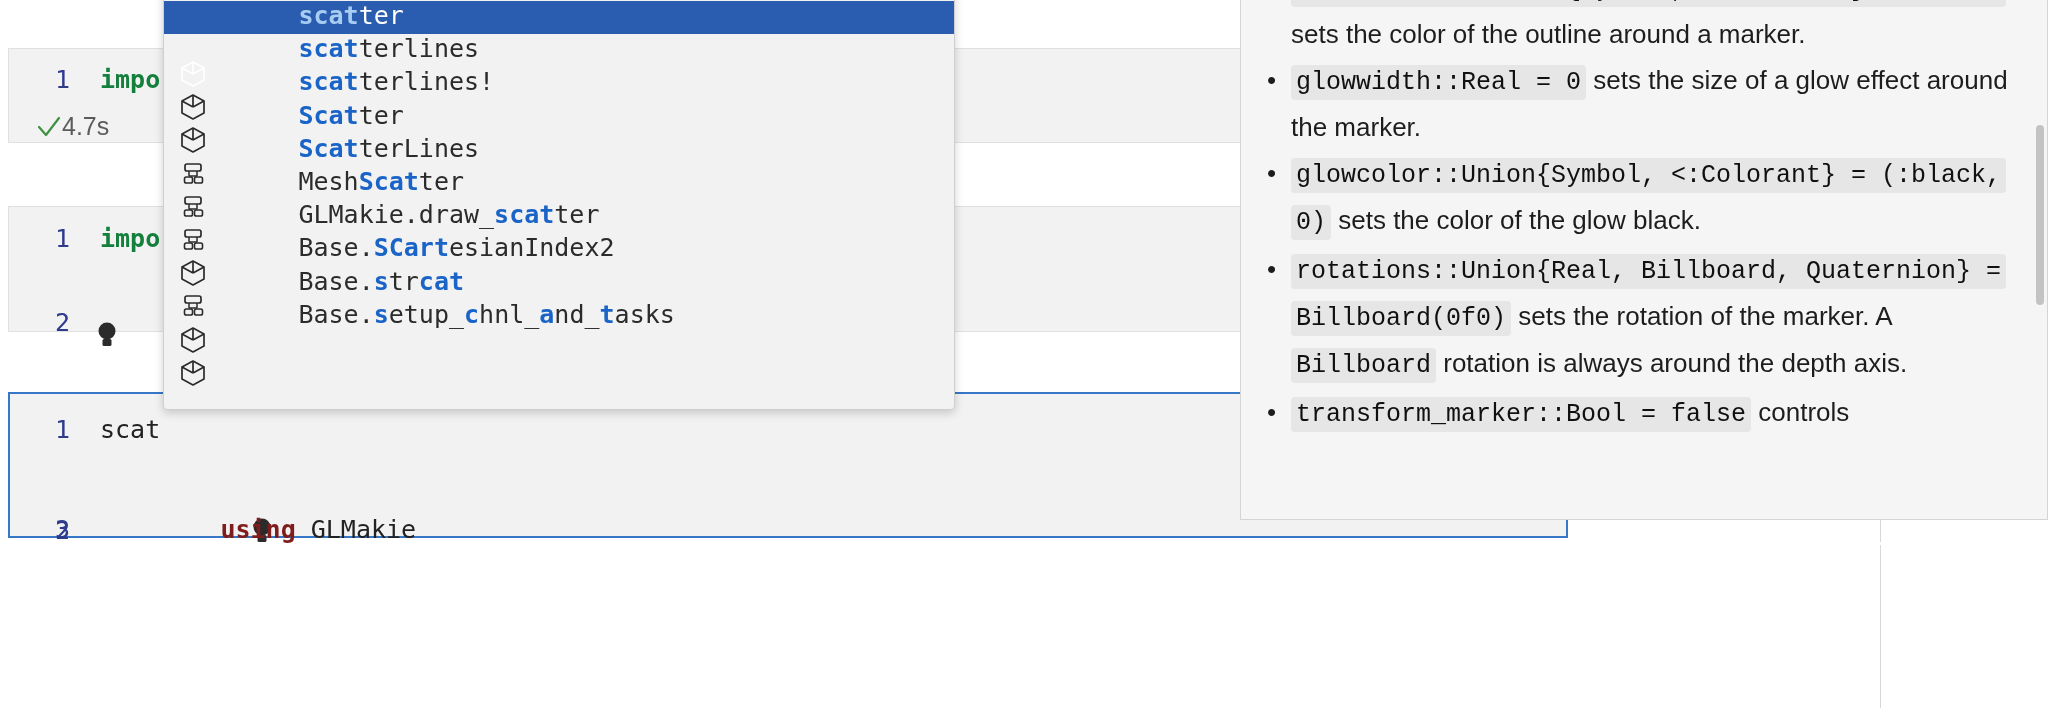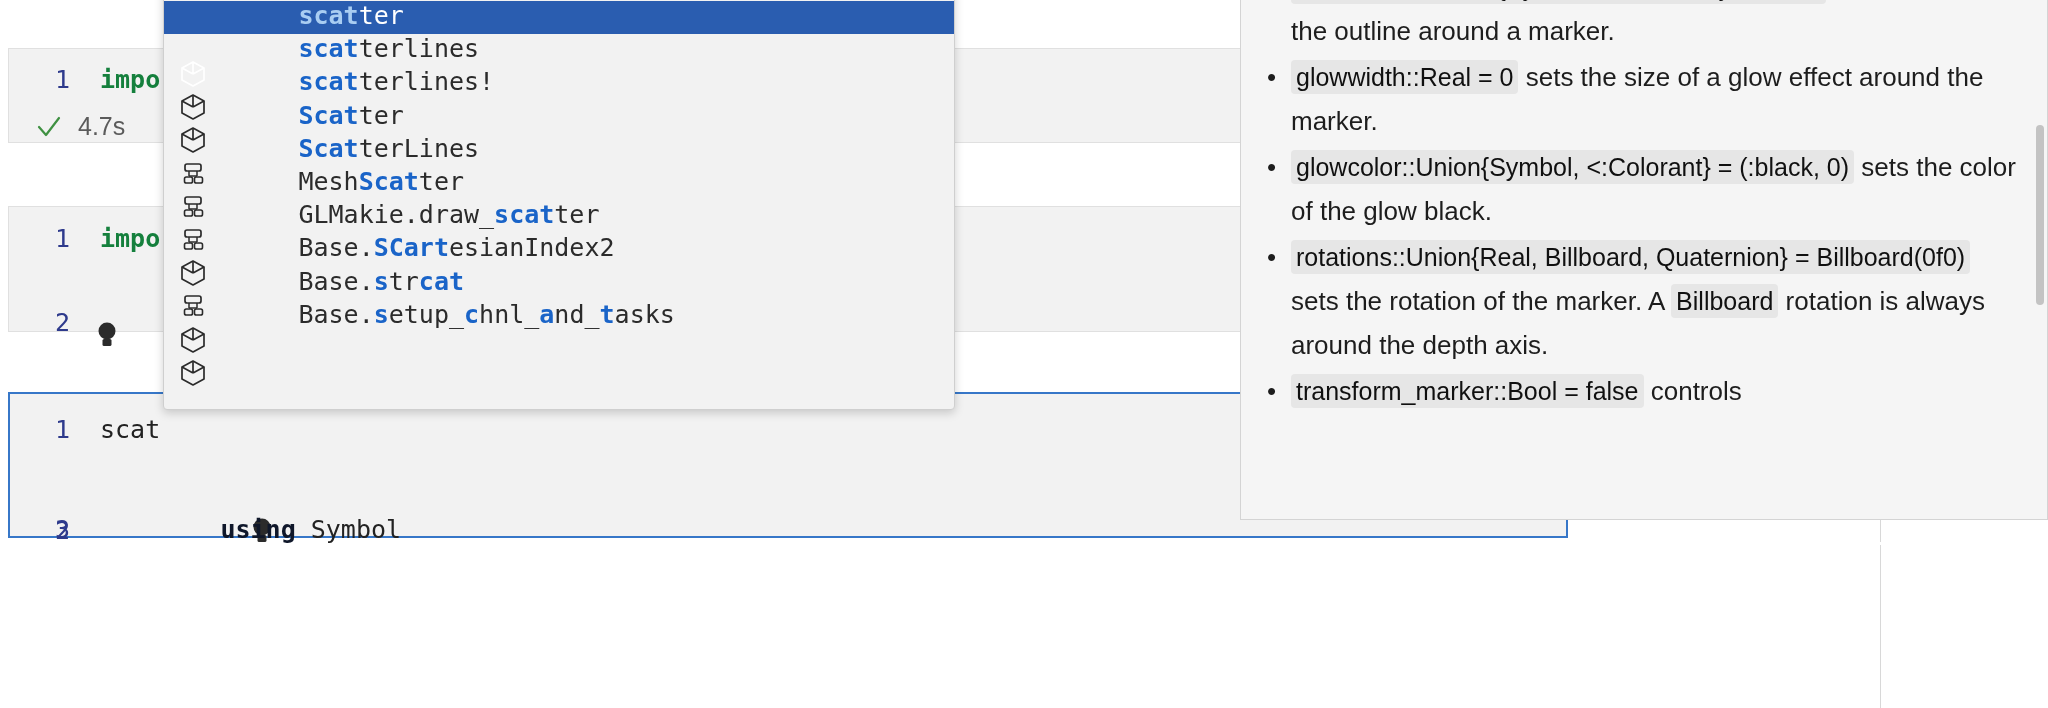--- a/index.html
+++ b/index.html
@@ -45,28 +45,27 @@
   }
   .lineno {
     width: 56px;
     text-align: right;
     color: #2e3a8c;
     font-family: "DejaVu Sans Mono", monospace;
     font-size: 25px;
   }
   .codetext { margin-left: 30px; }
   .kw-green { color: #15803d; font-weight: bold; }
-  .kw-blue  { color: #0f172a; font-weight: bold; }
+  .kw-blue  { color: #7f1d1d; font-weight: bold; }
   .plain    { color: #222222; }
 
   .status-row {
     position: absolute;
     display: flex;
     align-items: center;
-    gap: 16px;
   }
   .check-icon { width: 26px; height: 26px; display: block; }
   .runtime {
     font-family: "Liberation Sans", sans-serif;
     font-size: 25px;
     color: #5b5b5b;
   }
 
   .bulb-icon { width: 22px; height: 30px; display: block; }
 
@@ -103,21 +102,21 @@
   .doc-item::before {
     content: "\2022";
     position: absolute;
     left: 4px;
     top: 0;
     font-size: 26px;
     line-height: 44px;
     color: #1d1d1d;
   }
   .doc-item code, code.inline {
-    font-family: Liberation Sans, sans-serif;
+    font-family: Liberation Mono, monospace;
     font-size: 25px;
     background: #e6e6e6;
     border-radius: 4px;
     padding: 3px 5px;
     color: #101010;
     box-decoration-break: clone;
     -webkit-box-decoration-break: clone;
   }
   .doc-scrollbar {
     position: absolute;
@@ -219,21 +218,21 @@
           <svg class="bulb-icon" viewBox="0 0 22 30" style="display:inline-block; vertical-align:middle;">
             <circle cx="11" cy="10" r="8.5" fill="#2b2b2b"></circle>
             <rect x="6.5" y="18" width="9" height="7" rx="1.6" fill="#2b2b2b"></rect>
           </svg>
         </span>
       </span>
     </div>
     <div class="code-line" style="left:14px; top:479px;">
       <span class="lineno">3</span>
       <span class="codetext" style="margin-left:30px;">
-        <span class="kw-blue">using</span><span class="plain"> Symbol</span>
+        <span class="kw-blue">using</span><span class="plain"> GLMakie</span>
       </span>
     </div>
 
     <div class="vrule" style="left:1568px; top:-10px; height:130px;"></div>
     <div class="vrule" style="left:1568px; top:200px; height:140px;"></div>
     <div class="vrule" style="left:1880px; top:545px; height:163px;"></div>
     <div class="vrule" style="left:1880px; top:392px; height:150px;"></div>
   </div>
 
   <div class="docpanel">

